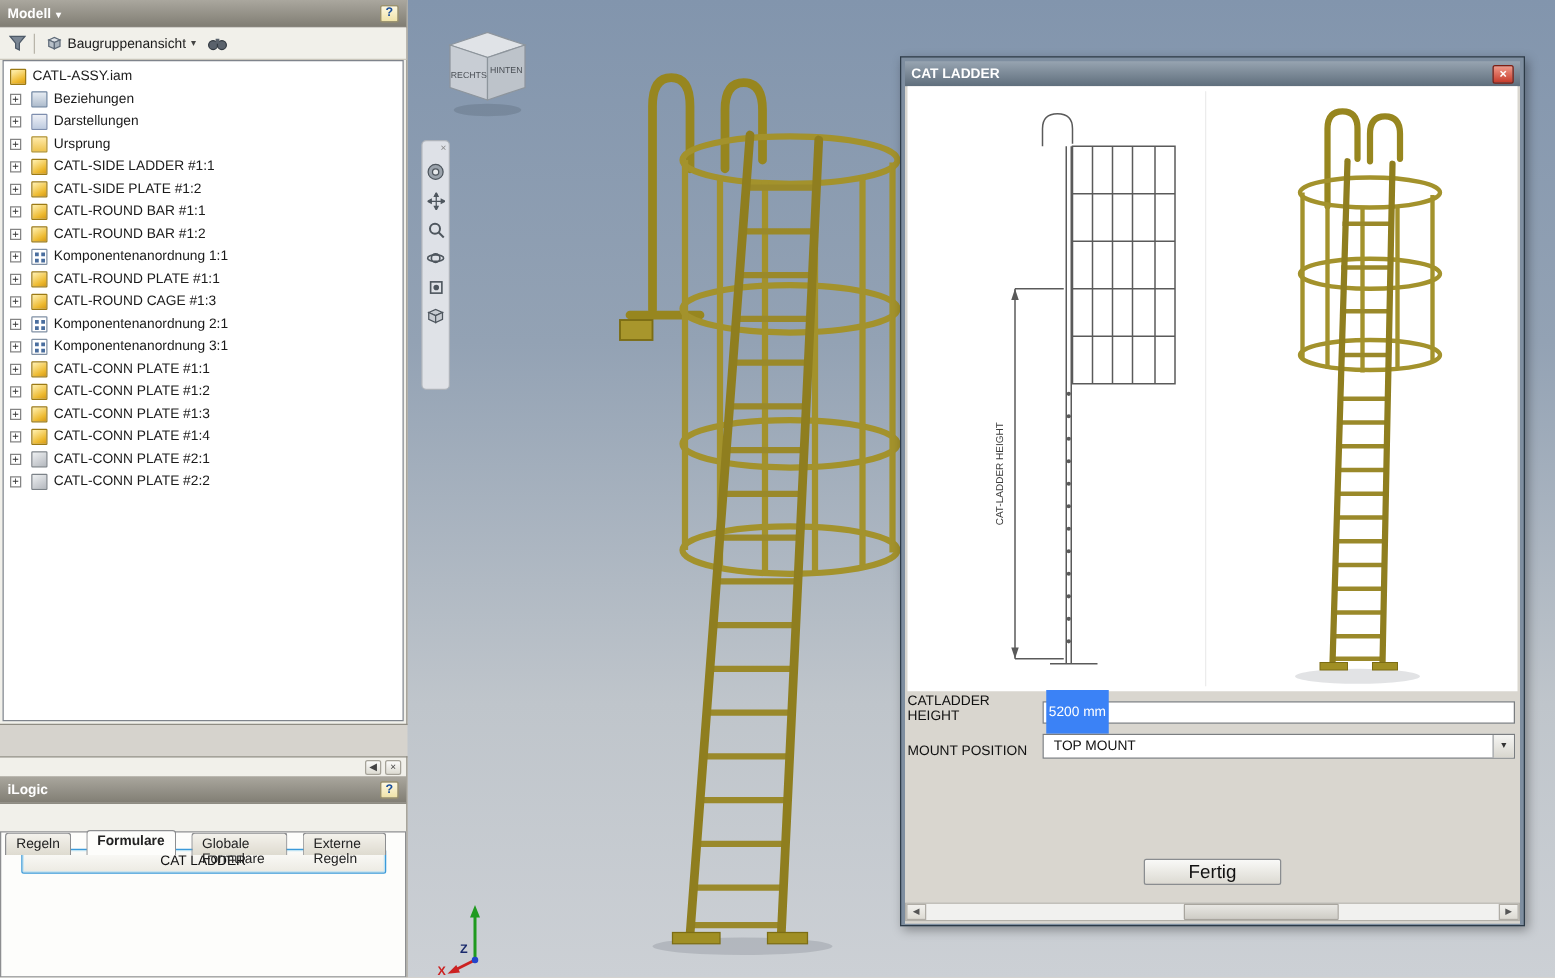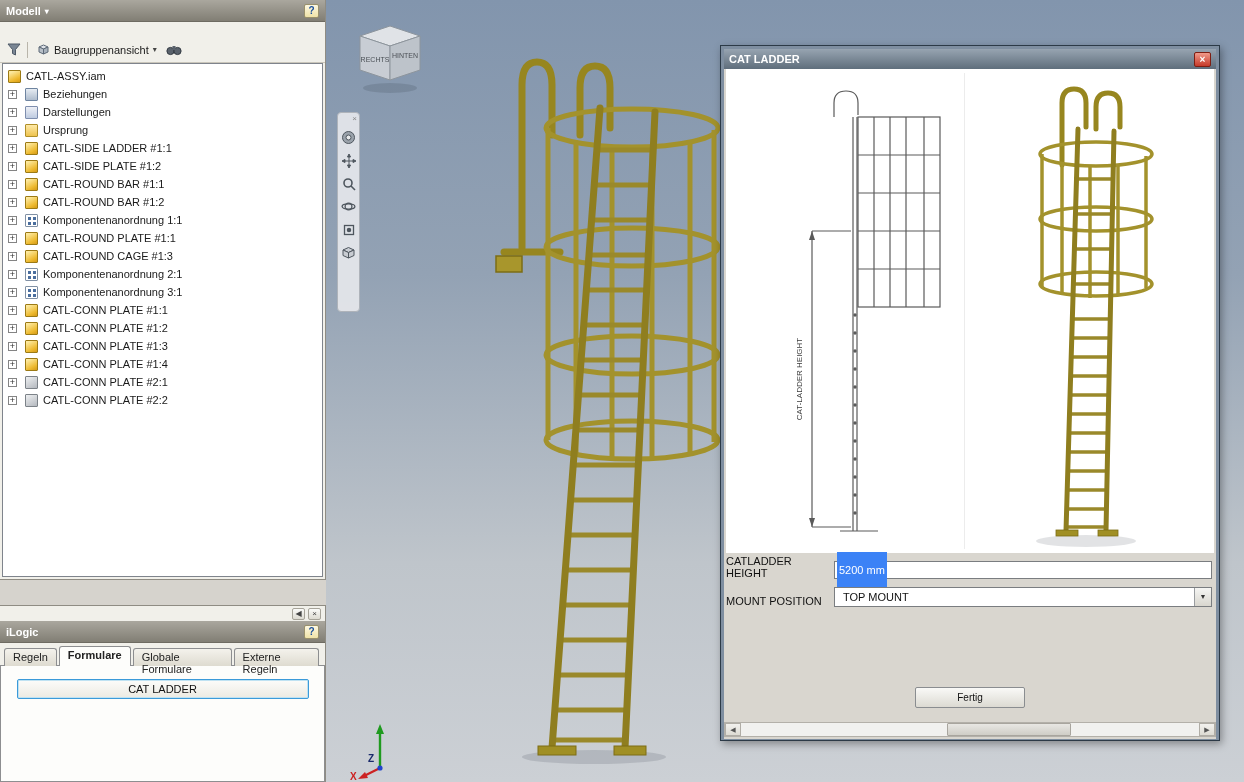--- a/index.html
+++ b/index.html
@@ -42,21 +42,21 @@
     border-bottom: 1px solid #6e6b62;
   }
   .panel-header .arrow { font-size: 8px; margin-top: 1px; }
   .help-btn {
     margin-left: auto; width: 15px; height: 14px; background: linear-gradient(#fdf8e2,#f0e3a8);
     border: 1px solid #9a916c; border-radius: 2px; color: #1a4f9c; font-weight: bold;
     font-size: 10px; text-align: center; line-height: 12px;
   }
   .browser-toolbar {
     height: 26px; flex: none; display: flex; align-items: center; gap: 6px; padding: 0 7px;
-    background: #f1f0ea; border-bottom: 1px solid #cac6bb; margin-top: 15px;
+    background: #f1f0ea; border-bottom: 1px solid #cac6bb;
   }
   .tb-sep { width: 1px; height: 16px; background: #b9b5aa; }
   .view-selector { display: flex; align-items: center; gap: 4px; padding: 1px 3px; border-radius: 2px; }
   .view-selector .arrow { font-size: 8px; color: #444; }
   .tree {
     flex: 1; background: #fff; border: 1px solid #7f848c; margin: 0 2px 2px 2px;
     overflow: hidden; padding-top: 3px;
   }
   .tree-row { height: 18px; display: flex; align-items: center; padding-left: 5px; white-space: nowrap; }
   .tree-row.bold .label { font-weight: normal; }
@@ -82,22 +82,22 @@
     position: absolute; left: 0; top: 605px; width: 326px; height: 177px;
     background: #f1f0ea; border-right: 1px solid #8f8c83; border-top: 1px solid #8f8c83;
     display: flex; flex-direction: column;
   }
   .mini-bar { height: 15px; flex: none; display: flex; justify-content: flex-end; align-items: center; gap: 3px; padding-right: 4px; }
   .mini-btn { width: 13px; height: 12px; font-size: 8px; line-height: 10px; text-align: center; color: #444;
     background: linear-gradient(#fbfbf9,#dddbd2); border: 1px solid #a6a399; border-radius: 2px; }
   .tabs { display: flex; flex: none; align-items: flex-end; padding: 3px 4px 0 4px; height: 22px; position: relative; }
   .tab {
     padding: 2px 8px 2px 8px; background: linear-gradient(#f4f2ec,#dedbd0); border: 1px solid #8d8e90;
-    border-bottom: none; border-radius: 3px 3px 0 0; margin-right: 2px; font-size: 11px; color: #222;
-    position: relative; top: 1px; height: 18px;
+    border-bottom: none; border-radius: 3px 3px 0 0; margin-right: 12px; font-size: 11px; color: #222;
+    position: relative; top: 19px; height: 18px;
   }
   .tab.active { background: #fdfdfb; height: 20px; z-index: 2; font-weight: bold; }
   .ilogic-content {
     flex: 1; background: #fdfdfb; border: 1px solid #8d8e90; margin: 0;
     padding-top: 13px;
   }
   .form-btn {
     display: block; margin: 0 auto; width: 292px; height: 20px;
     background: linear-gradient(#fcfcfa,#eceae2); border: 1px solid #3b9ad9;
     box-shadow: 0 0 0 1px #bfe2f2 inset; border-radius: 2px;
@@ -137,21 +137,21 @@
   .sel-text { background: #3b82f6; color: #fff; padding: 12px 2px; }
   .combo { flex: 1; height: 20px; background: #fff; border: 1px solid #7a7d80; display: flex; align-items: center; }
   .combo-txt { flex: 1; padding-left: 8px; font-size: 11px; color: #111; }
   .combo-btn {
     width: 17px; height: 18px; flex: none; background: linear-gradient(#f5f5f3,#d8d6ce);
     border-left: 1px solid #9a9da0; text-align: center; font-size: 7px; line-height: 18px; color: #333;
   }
   .fertig {
     position: absolute; left: 50%; transform: translateX(-50%); top: 618px; width: 110px; height: 21px;
     background: linear-gradient(#f9f9f7,#dcdad2); border: 1px solid #8a8d90; border-radius: 2px;
-    font-family: "Liberation Sans", sans-serif; font-size: 10px; color: #111;
+    font-family: "Liberation Sans", sans-serif; font-size: 15px; color: #111;
   }
   .hscroll {
     position: absolute; left: 0; right: 0; bottom: 2px; height: 15px;
     background: #f1f1ef; border: 1px solid #b3b0a9; display: flex; align-items: stretch;
   }
   .scroll-btn {
     width: 16px; flex: none; background: linear-gradient(#f2f1ee,#dddbd3); border: 1px solid #b0ada6;
     font-size: 7px; color: #555; text-align: center; line-height: 12px;
   }
   .scroll-track { flex: 1; position: relative; }

